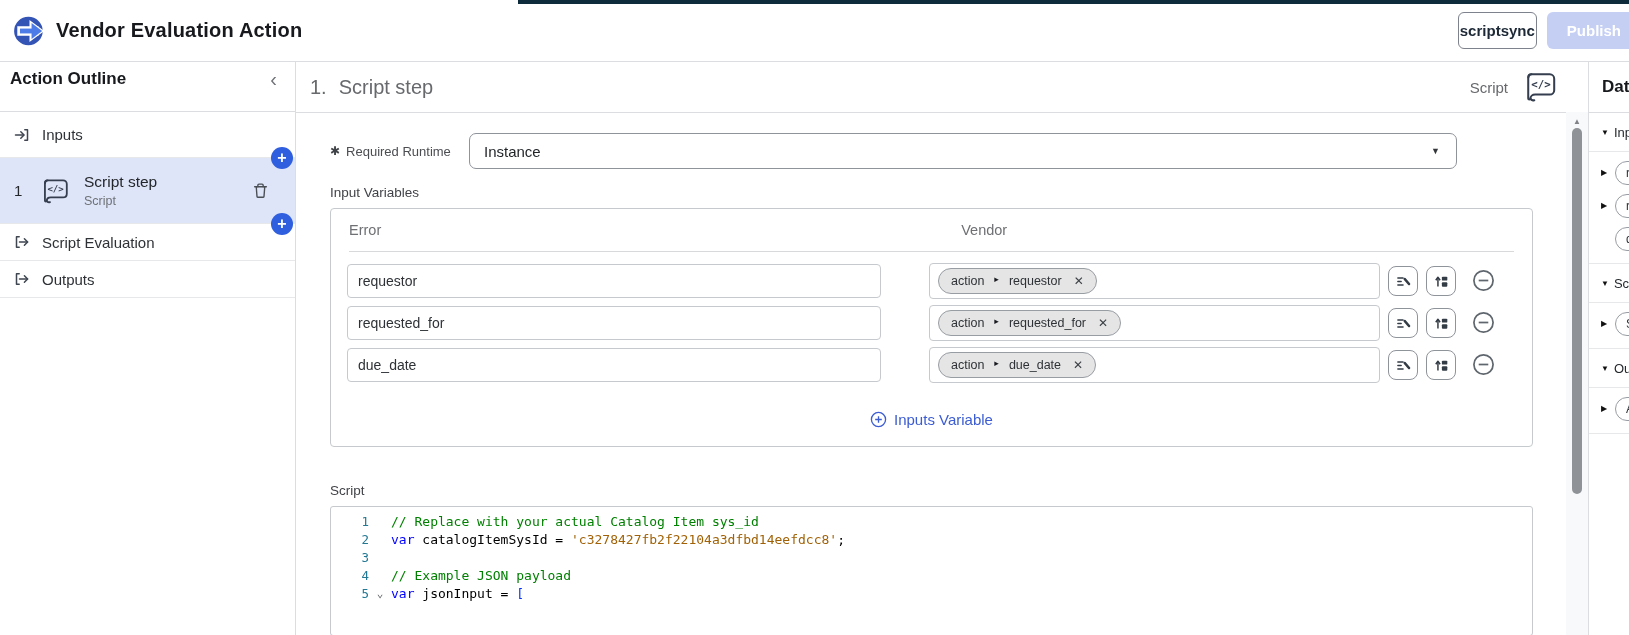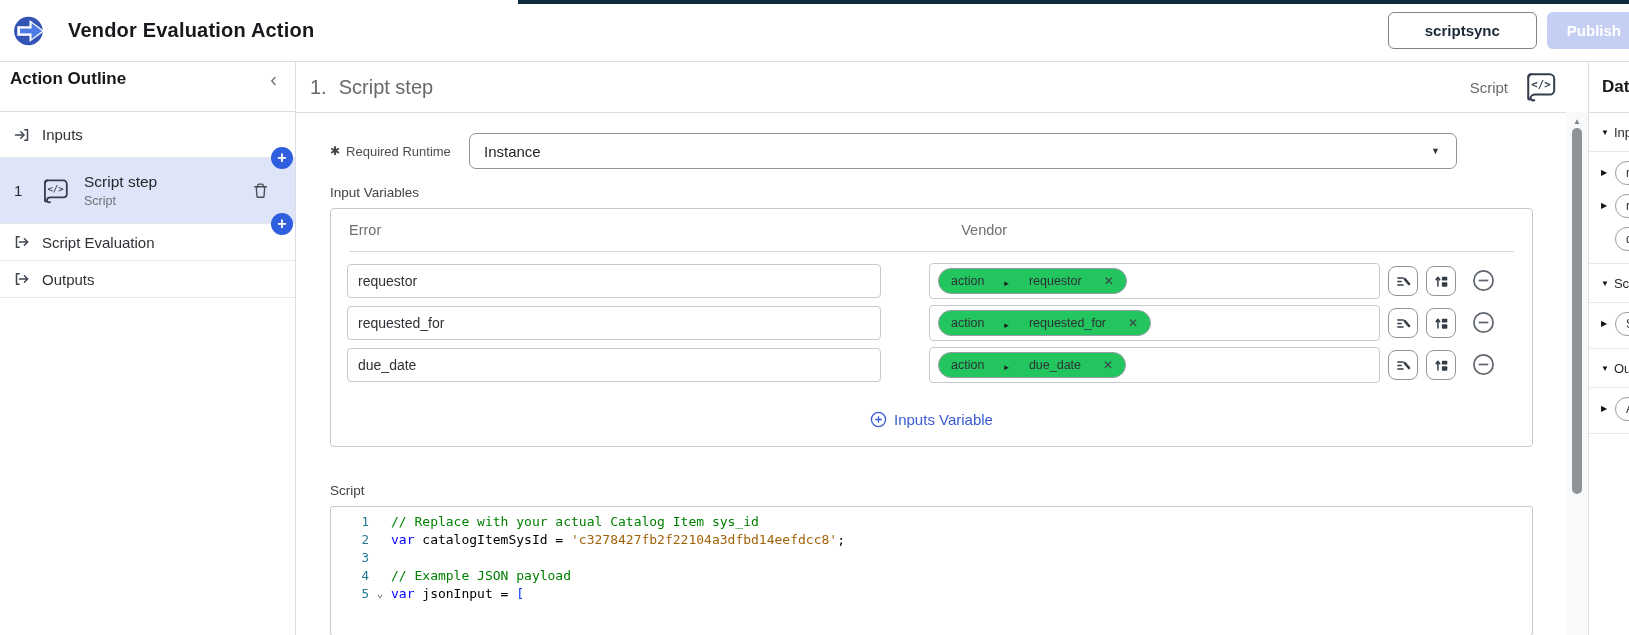--- a/index.html
+++ b/index.html
@@ -6,24 +6,24 @@
   .screen{position:relative;width:1629px;height:635px;background:#fff;overflow:hidden;
           font-family:"Liberation Sans",sans-serif;color:#2e3236}
 
   
   .topstrip{position:absolute;left:518px;top:0;right:0;height:4px;background:#0d2b3a;z-index:6}
 
   
   .app-header{position:absolute;left:0;top:0;width:100%;height:62px;border-bottom:1px solid #dcdde0;
               display:flex;align-items:center;box-sizing:border-box;padding:0 4px 0 12px;background:#fff;z-index:4}
   .logo{width:36px;height:36px;flex:none}
-  .app-title{font-size:20px;font-weight:bold;color:#17191d;margin-left:20px;letter-spacing:.2px}
+  .app-title{font-size:20px;font-weight:bold;color:#17191d;margin-left:8px;letter-spacing:.2px}
   .hdr-right{margin-left:auto;display:flex;align-items:center;gap:10px}
   .btn-secondary{border:1px solid #7d828c;background:#fff;color:#1d2936;font-weight:bold;font-size:15px;
-                 padding:9px 36px;border-radius:6px;font-family:inherit;cursor:pointer}
+                 padding:9px 1px;border-radius:6px;font-family:inherit;cursor:pointer}
   .btn-primary-disabled{border:none;background:#c5cff4;color:#fff;font-weight:bold;font-size:15px;
                  padding:10px 20px;border-radius:6px;margin-right:-16px;font-family:inherit;cursor:default}
 
   
   .sidebar{position:absolute;left:0;top:62px;width:296px;bottom:0;border-right:1px solid #dcdde0;box-sizing:border-box;background:#fff}
   .sidebar-head{height:50px;border-bottom:1px solid #dcdde0;display:flex;align-items:center;padding:0 18px 16px 10px;box-sizing:border-box}
   .sidebar-title{font-size:17px;font-weight:bold;color:#17191d}
   .collapse{margin-left:auto;color:#6f7377;font-size:20px;line-height:1;cursor:pointer}
   .side-item{display:flex;align-items:center;border-bottom:1px solid #e7e8ea;padding:0 14px;box-sizing:border-box;
              font-size:15px;color:#2e3236;cursor:pointer}
@@ -60,22 +60,22 @@
   .iv-label{margin-top:16px;font-size:13.5px;color:#414348}
   .iv-card{margin-top:8px;border:1px solid #c6c9cd;border-radius:4px;width:1203px;box-sizing:border-box;background:#fff}
   .iv-head{margin:0 18px;height:42px;border-bottom:1px solid #d8d9db;display:flex;align-items:center;color:#6e7073;font-size:14.5px}
   .iv-head .sp{width:580px;flex:none}
   .iv-rows{padding:8px 36px 6px 16px}
   .var-row{display:flex;align-items:center;height:42px}
   .name-input{width:534px;height:34px;border:1px solid #c6c9cd;border-radius:4px;padding:0 10px;font-size:14px;color:#2e3236;
               font-family:inherit;box-sizing:border-box;flex:none;outline:none}
   .val-gap{width:48px;flex:none}
   .value-box{flex:1;height:36px;border:1px solid #c6c9cd;border-radius:4px;display:flex;align-items:center;padding:0 4px;box-sizing:border-box}
-  .pill{display:inline-flex;align-items:flex-end;border:1px solid #989da3;border-radius:999px;padding:5px 12px;font-size:12.5px;
-        color:#2e3236;gap:20px;margin-left:4px;background:#22c55e;cursor:pointer;white-space:nowrap}
+  .pill{display:inline-flex;align-items:flex-start;border:1px solid #989da3;border-radius:999px;padding:5px 12px;font-size:12.5px;
+        color:#2e3236;gap:10px;margin-left:4px;background:#e5e5e5;cursor:pointer;white-space:nowrap}
   .pill .arr{font-size:9px;color:#17191d}
   .pill .x{font-size:12px;color:#3c4146;margin-left:2px;cursor:pointer}
   .icon-btn{width:30px;height:30px;border:1px solid #8f939a;border-radius:8px;background:#fff;display:flex;align-items:center;
             justify-content:center;margin-left:8px;cursor:pointer;flex:none;padding:0}
   .minus-btn{width:24px;height:24px;border:none;background:none;margin-left:16px;padding:0;cursor:pointer;flex:none;display:flex}
   .create-row{height:54px;display:flex;align-items:center;justify-content:center;gap:7px;color:#3b5cd3;font-size:15px;cursor:pointer}
 
   .script-label{margin-top:36px;font-size:13.5px;color:#414348}
   .editor{margin-top:8px;border:1px solid #c6c9cd;border-radius:3px;width:1203px;height:130px;box-sizing:border-box;padding-top:6px;
           font-family:"DejaVu Sans Mono","Liberation Mono",monospace;font-size:13px;overflow:hidden;background:#fff}

